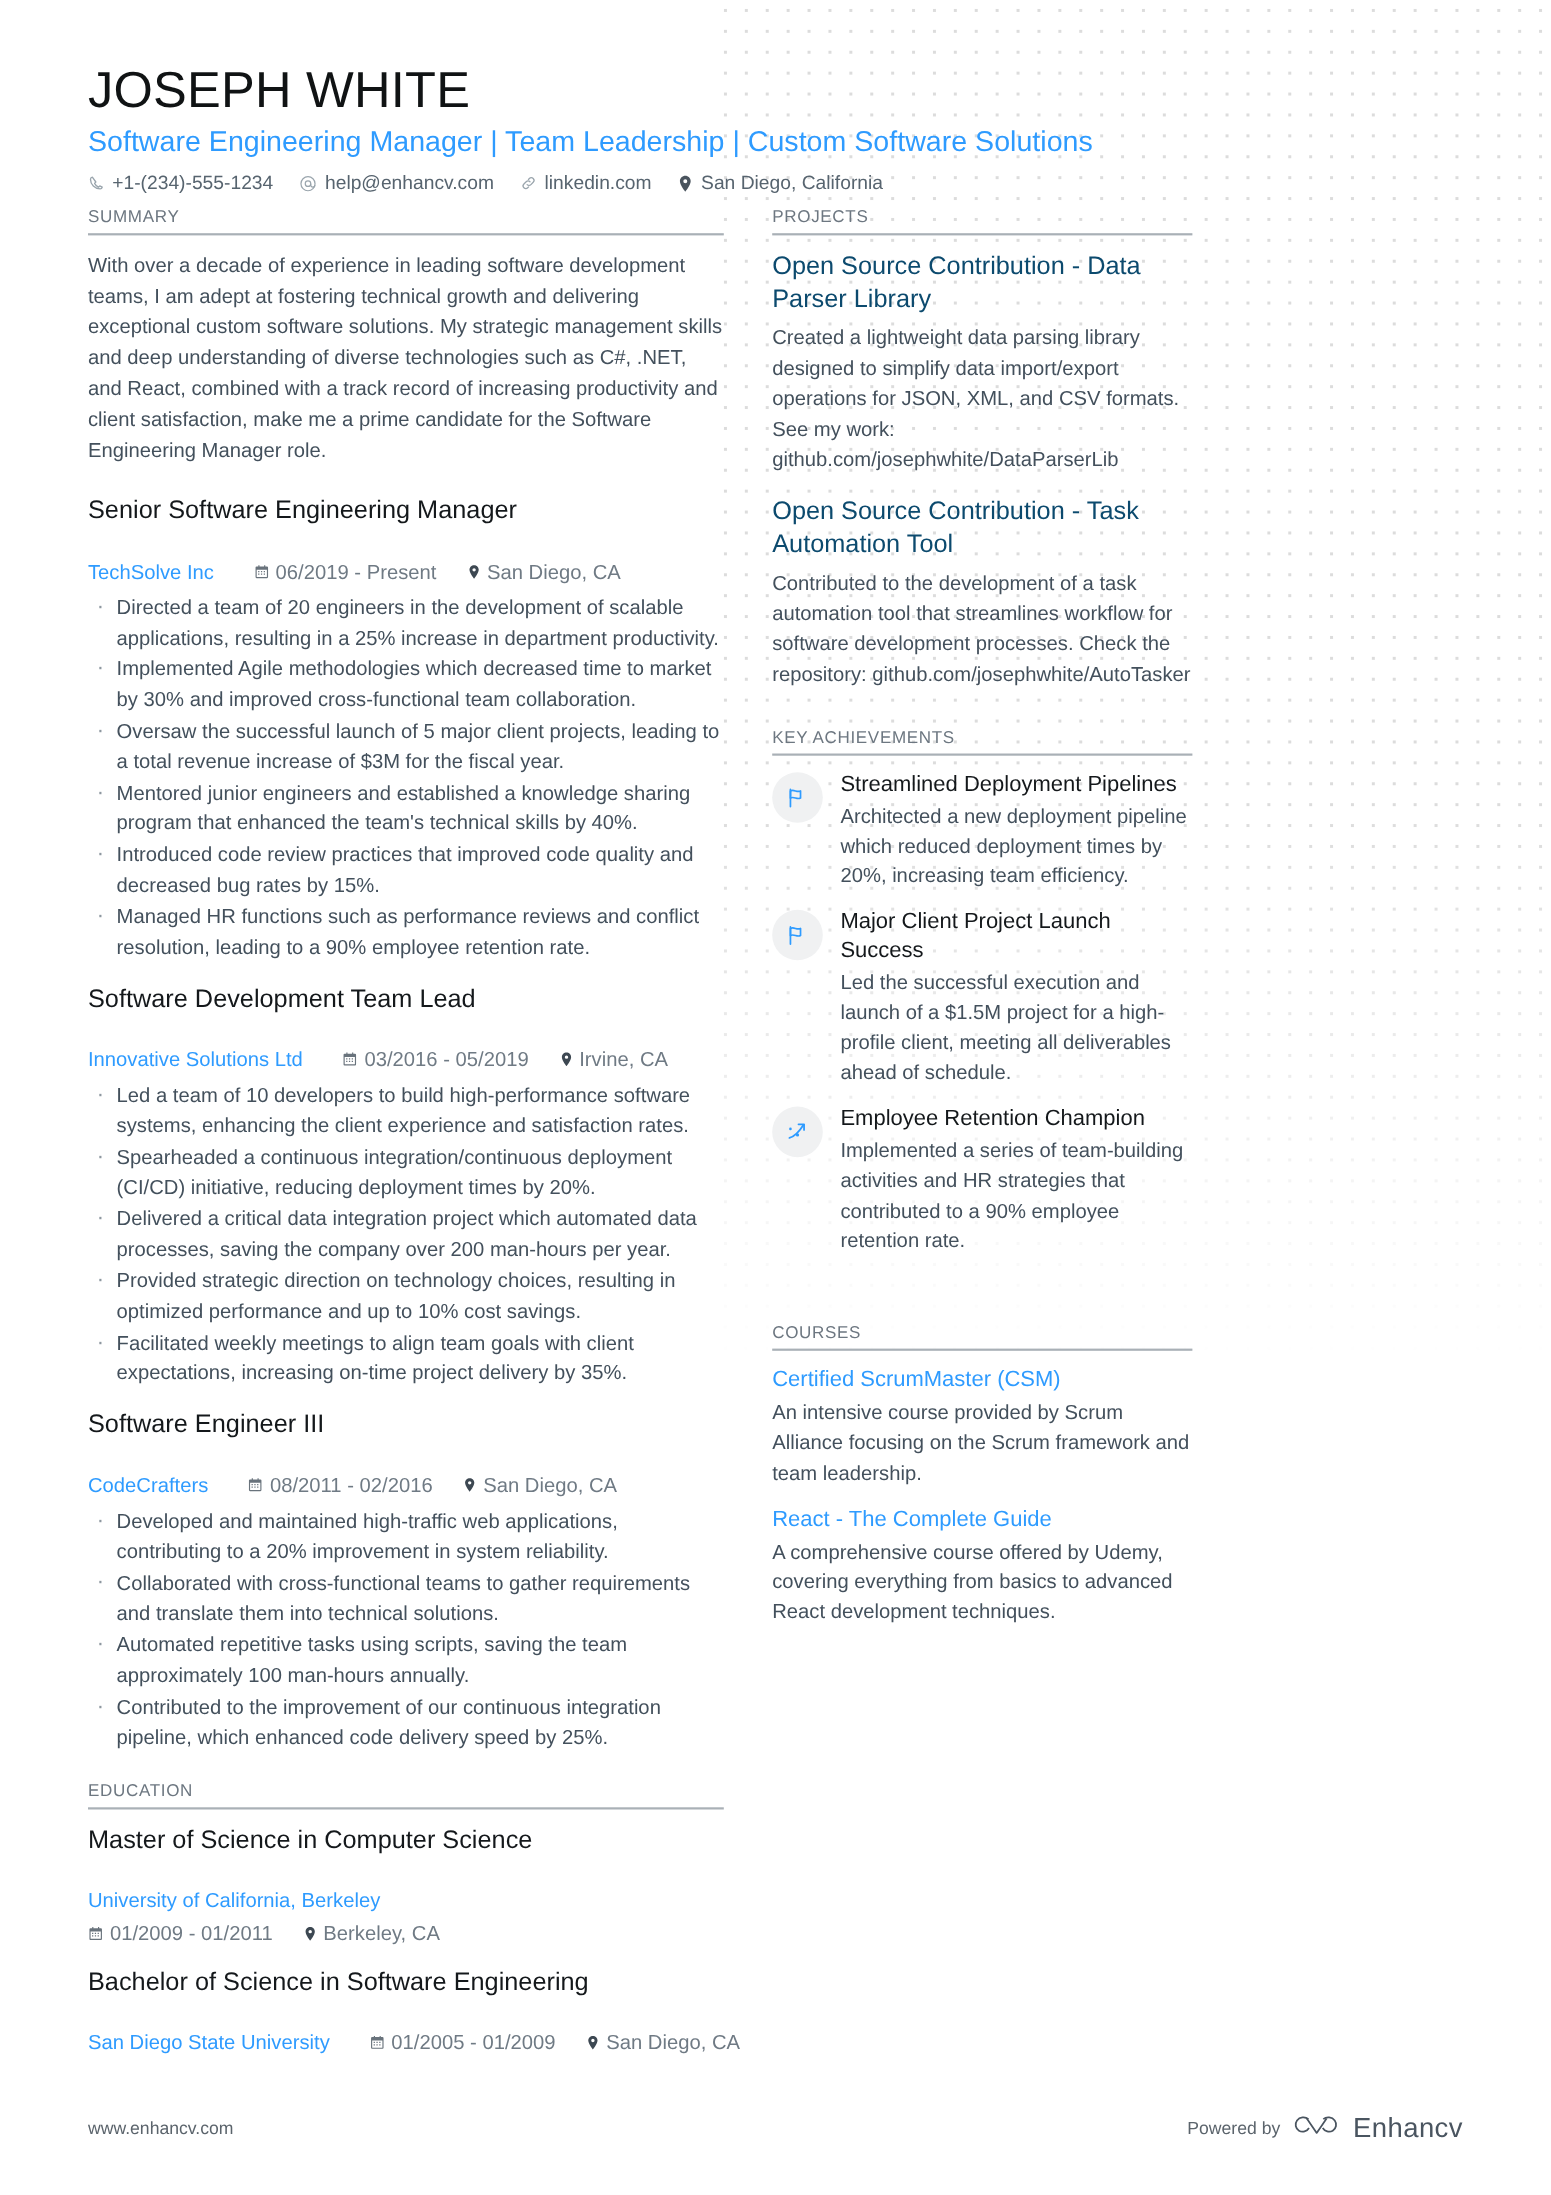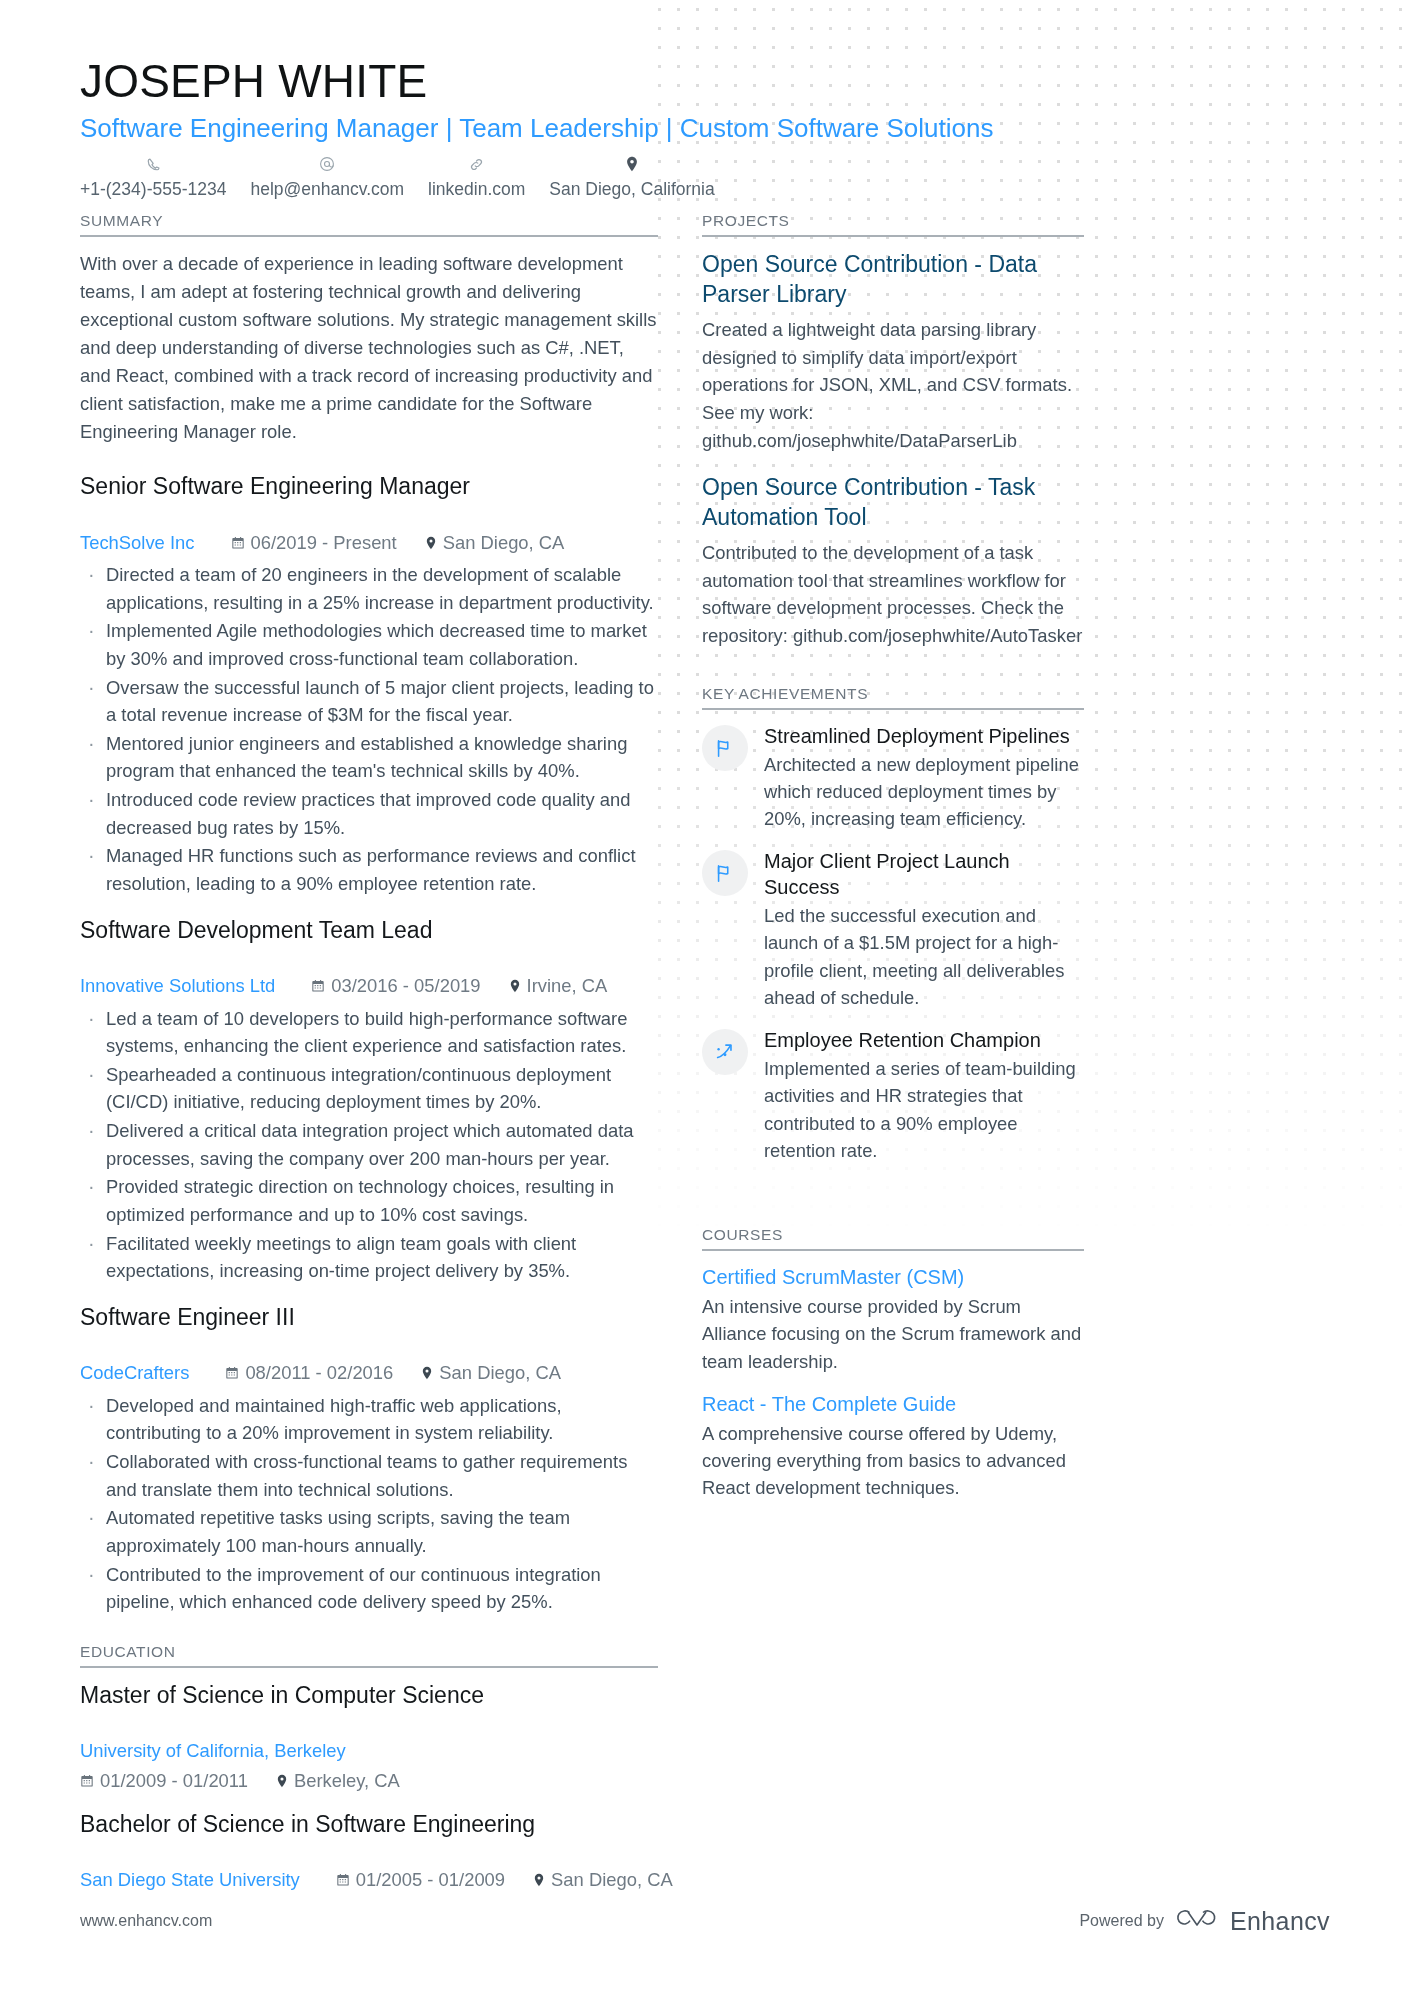--- a/index.html
+++ b/index.html
@@ -66,21 +66,20 @@
     gap: 24px;
     margin-top: 11px;
     font-size: 17.5px;
     color: #57646f;
   }
   .contact-item {
     display: flex;
     align-items: center;
     gap: 7px;
     white-space: nowrap;
-    flex-direction: column;
   }
   .contact-item .ico {
     color: #9aa5ad;
     display: inline-flex;
     align-items: center;
     line-height: 1;
   }
 
   
   #columns {
@@ -235,21 +234,21 @@
   }
 
   .gap-sm { height: 16px; }
   .gap-md { height: 26px; }
   .gap-lg { height: 30px; }
 
   
   #footer {
     position: absolute;
     left: 0;
-    bottom: 59px;
+    bottom: 44px;
     width: 1410px;
     padding: 0 80px;
     display: flex;
     align-items: center;
     justify-content: space-between;
     z-index: 2;
   }
   #footer-url {
     font-size: 16px;
     color: #5b646c;

